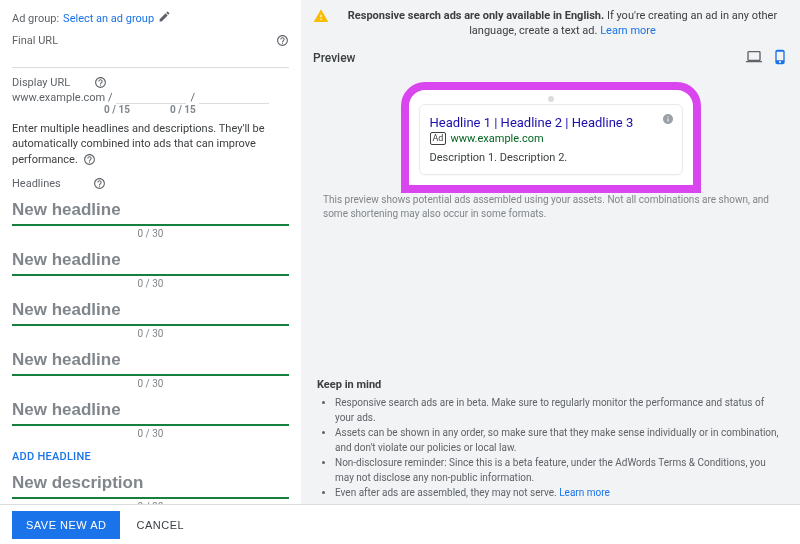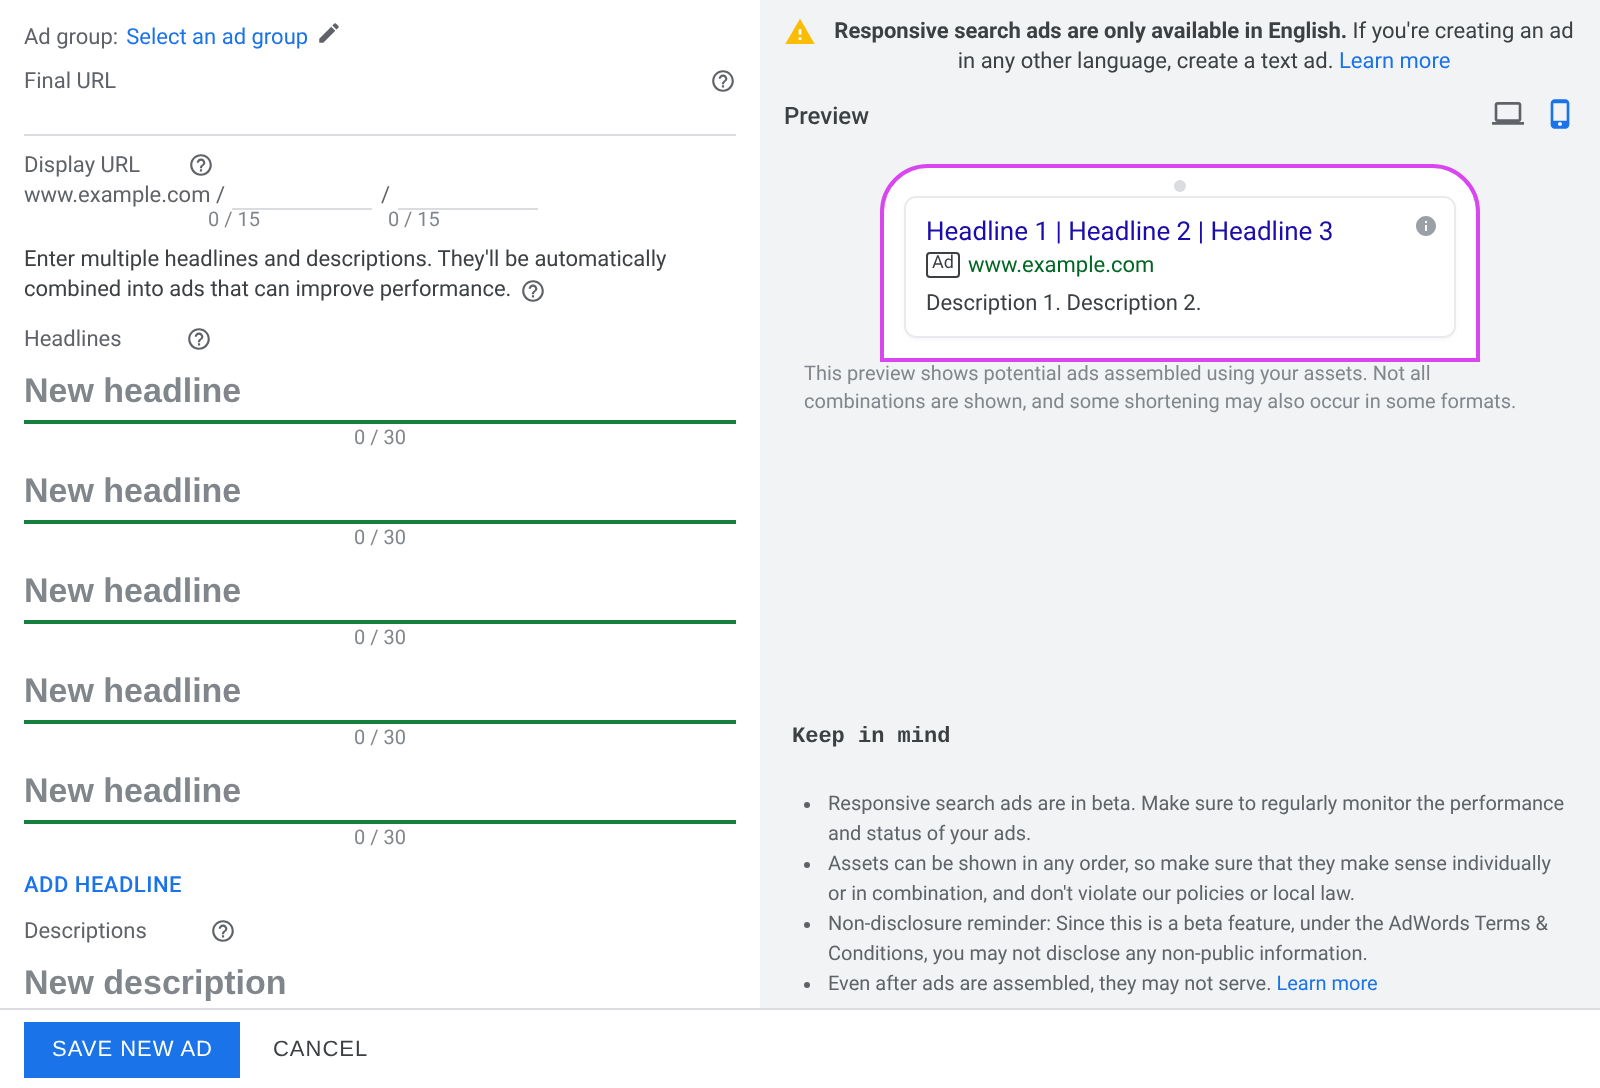--- a/index.html
+++ b/index.html
@@ -1,58 +1,58 @@
 <!DOCTYPE html>
 <html><head>
 <meta charset="utf-8">
 <style>
   * { box-sizing: border-box; margin: 0; padding: 0; }
   body { font-family: Roboto, Arial, sans-serif; font-size: 12px; color: #3c4043; background: #fff; width: 800px; height: 544px; overflow: hidden; }
   .container { display: flex; height: 504px; }
-  .left { width: 380px; padding: 4px 12px 0 12px; overflow-y: auto; }
+  .left { width: 301px; padding: 4px 12px 0 12px; overflow-y: auto; }
   .right { flex: 1; background: #f1f3f4; padding: 4px 12px 0 12px; display: flex; flex-direction: column; }
   .row { display: flex; align-items: center; gap: 4px; font-size: 11px; margin: 6px 0; }
   .link { color: #1a73e8; cursor: pointer; }
   .muted { color: #5f6368; }
   .pencil svg, .help svg { width: 13px; height: 13px; fill: #5f6368; }
   .help { display: inline-flex; vertical-align: middle; margin-left: 2px; }
   .field-label { color: #5f6368; font-size: 11px; margin-top: 8px; display: flex; align-items: center; justify-content: space-between; gap: 22px; }
   .input-line { border: none; border-bottom: 1px solid #dadce0; width: 100%; padding: 3px 0; font-size: 12px; background: transparent; outline: none; }
   .input-line::placeholder { color: #80868b; }
   .display-url { display: flex; align-items: baseline; gap: 4px; font-size: 11px; color: #5f6368; margin-top: 2px; }
   .path-input { border: none; border-bottom: 1px solid #dadce0; width: 70px; background: transparent; outline: none; font-size: 11px; }
-  .counters { display: flex; gap: 64px; font-size: 10px; color: #80868b; margin-left: 92px; }
+  .counters { display: flex; gap: 40px; font-size: 10px; color: #80868b; margin-left: 92px; font-weight: bold; }
   .instruction { font-size: 11px; margin-top: 6px; line-height: 1.4; }
   .section-label { color: #5f6368; font-size: 11px; margin-top: 10px; display: flex; align-items: center; gap: 30px; }
   .headline-input { border: none; border-bottom: 2px solid #15803d; width: 100%; padding: 4px 0; font-size: 17px; background: transparent; outline: none; margin-top: 6px; font-weight: bold; }
   .headline-input::placeholder { color: #80868b; }
   .count-row { text-align: center; font-size: 10px; color: #80868b; margin-top: 2px; border-bottom: 1px solid transparent; }
   .add-link { color: #1a73e8; font-weight: 500; font-size: 11px; margin-top: 10px; cursor: pointer; letter-spacing: 0.25px; }
   .footer { height: 40px; border-top: 1px solid #dadce0; display: flex; align-items: center; padding: 4px 12px; gap: 16px; }
   .btn-primary { background: #1a73e8; color: #fff; border: none; padding: 8px 14px; font-size: 11px; font-weight: 500; letter-spacing: 0.5px; cursor: pointer; }
   .btn-text { background: none; border: none; color: #3c4043; font-size: 11px; font-weight: 500; letter-spacing: 0.5px; cursor: pointer; }
   
   .alert { display: flex; gap: 8px; font-size: 11px; line-height: 1.4; padding: 4px 0 10px 0; text-align: center; }
   .warn-icon { width: 16px; height: 16px; flex-shrink: 0; }
   .preview-head { display: flex; justify-content: space-between; align-items: center; font-size: 12px; font-weight: 500; color: #3c4043; }
   .device-icons { display: flex; gap: 10px; }
   .device-icons svg { width: 16px; height: 16px; fill: #5f6368; cursor: pointer; }
   .device-icons .active svg { fill: #1a73e8; }
-  .phone { width: 300px; margin: 14px auto 0 auto; border: 2px solid #d946ef; border-radius: 24px 24px 0 0; padding: 14px 10px 10px 10px; background: #fff; position: relative; }
+  .phone { width: 300px; margin: 14px auto 0 auto; border: 8px solid #d946ef; border-radius: 24px 24px 0 0; padding: 14px 10px 10px 10px; background: #fff; position: relative; }
   .phone::before { content: ""; position: absolute; top: 6px; left: 50%; transform: translateX(-50%); width: 6px; height: 6px; background: #dadce0; border-radius: 50%; }
   .ad-card { border: 1px solid #e8eaed; border-radius: 6px; padding: 10px; box-shadow: 0 1px 2px rgba(0,0,0,0.04); position: relative; }
   .ad-headline { color: #1a0dab; font-size: 13px; margin-bottom: 2px; }
   .ad-url-row { display: flex; gap: 4px; font-size: 11px; }
   .ad-badge { border: 1px solid #3c4043; color: #3c4043; font-size: 9px; padding: 0 2px; border-radius: 2px; }
   .ad-url { color: #006621; }
   .ad-desc { color: #3c4043; font-size: 11px; margin-top: 6px; }
   .ad-info { position: absolute; top: 8px; right: 8px; width: 12px; height: 12px; fill: #9aa0a6; }
   .preview-note { color: #80868b; font-size: 10px; line-height: 1.4; padding: 0 10px; }
   .keep-mind { margin-top: auto; padding: 10px 4px 4px 4px; }
-  .keep-mind h4 { font-size: 11px; font-weight: 700; margin-bottom: 20px; font-family: Liberation Mono, monospace; }
+  .keep-mind h4 { font-size: 11px; font-weight: 700; margin-bottom: 4px; }
   .keep-mind ul { padding-left: 18px; }
   .keep-mind li { font-size: 10px; color: #5f6368; line-height: 1.5; }
 </style>
 </head>
 <body>
 
 <div class="container">
 
   <div class="left">
     <div class="row">
@@ -107,28 +107,20 @@
       <span>Headlines</span>
       <span class="help">
           <svg viewBox="0 0 24 24">
             <path d="M11 18h2v-2h-2v2zm1-16C6.48 2 2 6.48 2 12s4.48 10 10 10 10-4.48 10-10S17.52 2 12 2zm0 18c-4.41 0-8-3.59-8-8s3.59-8 8-8 8 3.59 8 8-3.59 8-8 8zm0-14c-2.21 0-4 1.79-4 4h2c0-1.1.9-2 2-2s2 .9 2 2c0 2-3 1.75-3 5h2c0-2.25 3-2.5 3-5 0-2.21-1.79-4-4-4z"></path>
           </svg>
         </span>
     </div>
     <div id="headlines"><input class="headline-input" placeholder="New headline" style=""><div class="count-row">0 / 30</div><input class="headline-input" placeholder="New headline" style=""><div class="count-row">0 / 30</div><input class="headline-input" placeholder="New headline" style=""><div class="count-row">0 / 30</div><input class="headline-input" placeholder="New headline" style=""><div class="count-row">0 / 30</div><input class="headline-input" placeholder="New headline" style=""><div class="count-row">0 / 30</div></div>
     <div class="add-link">ADD HEADLINE</div>
 
-    <div class="section-label">
-      <span>Descriptions</span>
-      <span class="help">
-          <svg viewBox="0 0 24 24">
-            <path d="M11 18h2v-2h-2v2zm1-16C6.48 2 2 6.48 2 12s4.48 10 10 10 10-4.48 10-10S17.52 2 12 2zm0 18c-4.41 0-8-3.59-8-8s3.59-8 8-8 8 3.59 8 8-3.59 8-8 8zm0-14c-2.21 0-4 1.79-4 4h2c0-1.1.9-2 2-2s2 .9 2 2c0 2-3 1.75-3 5h2c0-2.25 3-2.5 3-5 0-2.21-1.79-4-4-4z"></path>
-          </svg>
-        </span>
-    </div>
     <div id="descriptions"><input class="headline-input" placeholder="New description" style=""><div class="count-row">0 / 90</div><input class="headline-input" placeholder="New description" style=""><div class="count-row">0 / 90</div></div>
     
 
     
   </div>
 
   <div class="right">
     <div class="alert">
       <svg class="warn-icon" viewBox="0 0 24 24">
           <path fill="#fbbc04" d="M1 21h22L12 2 1 21z"></path>

